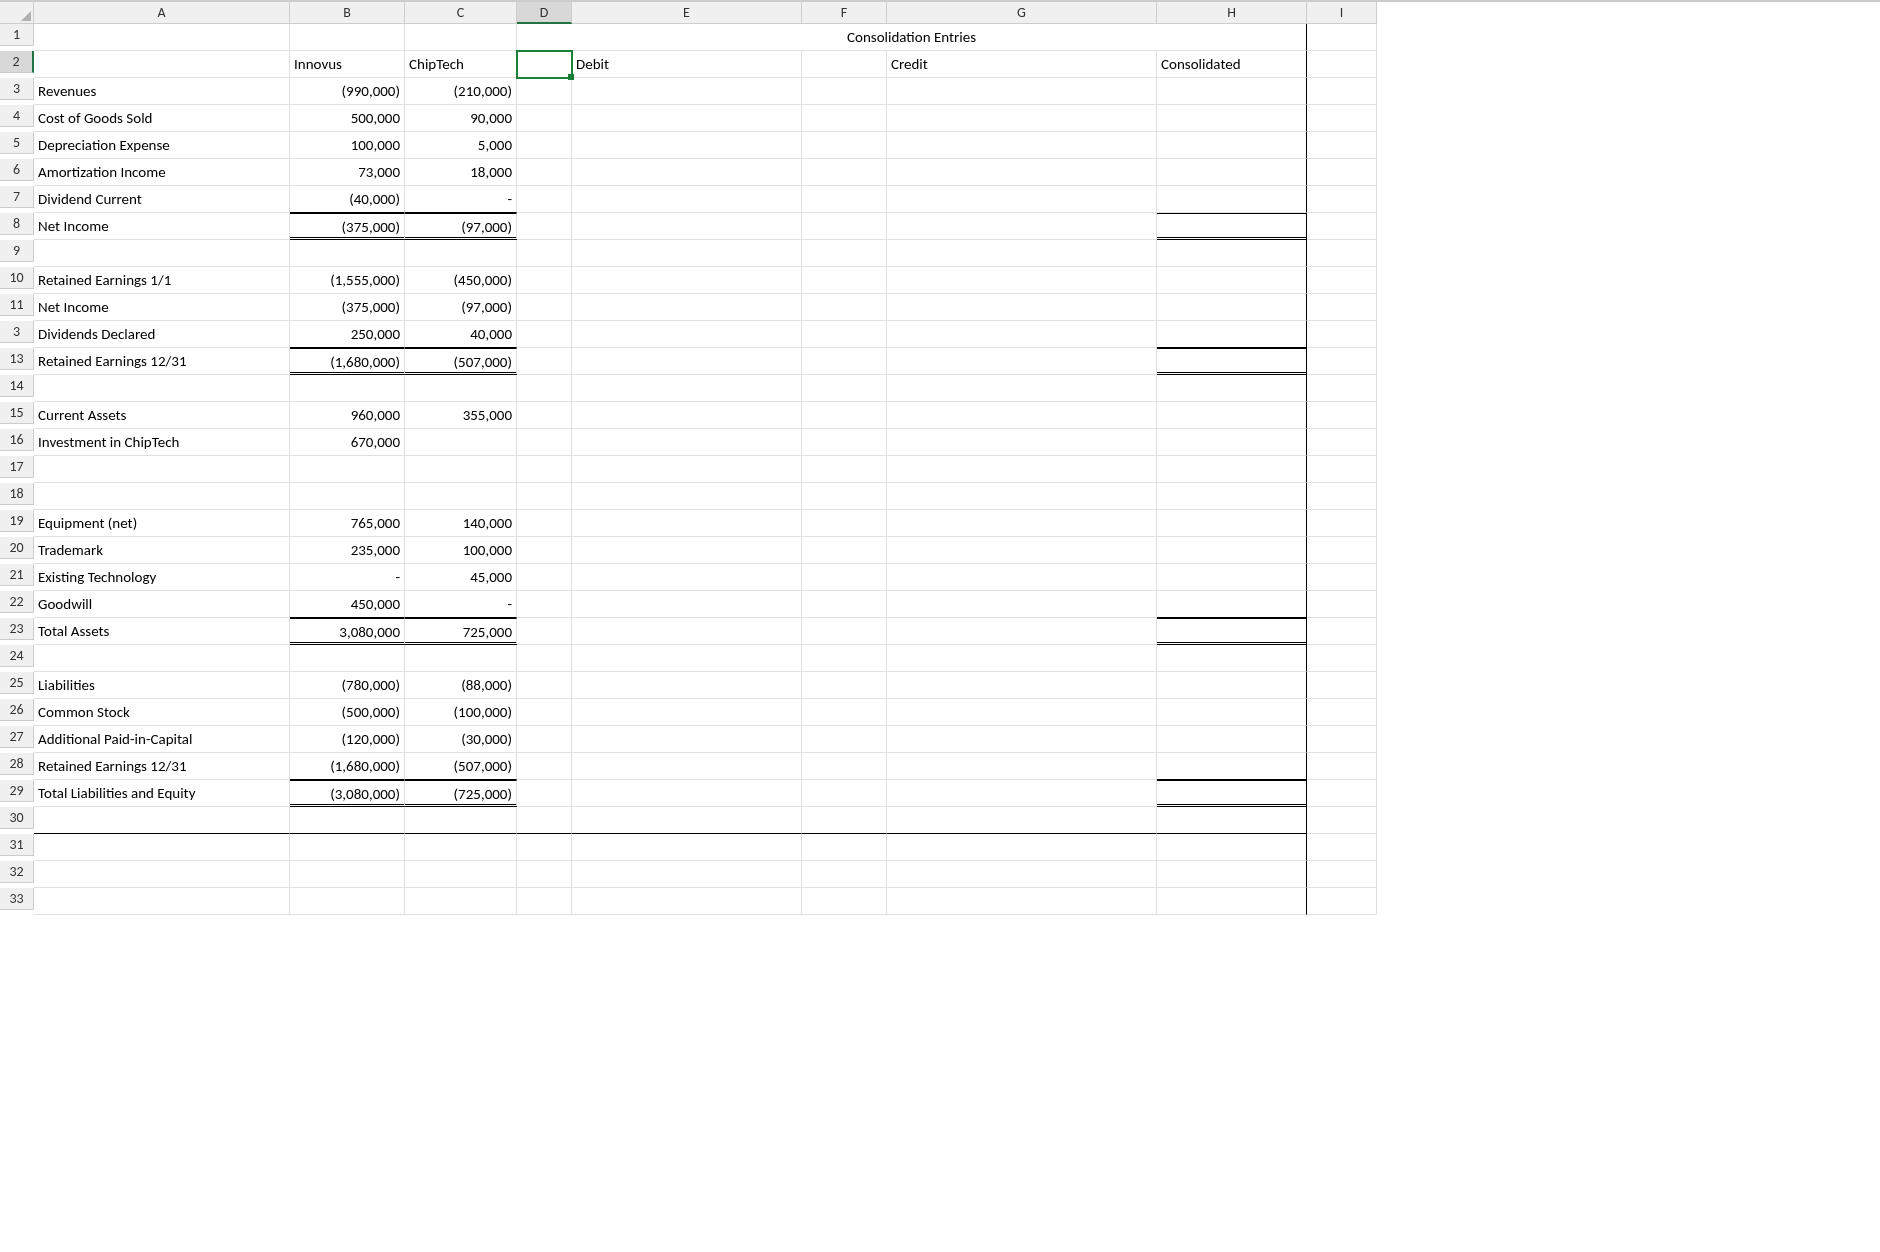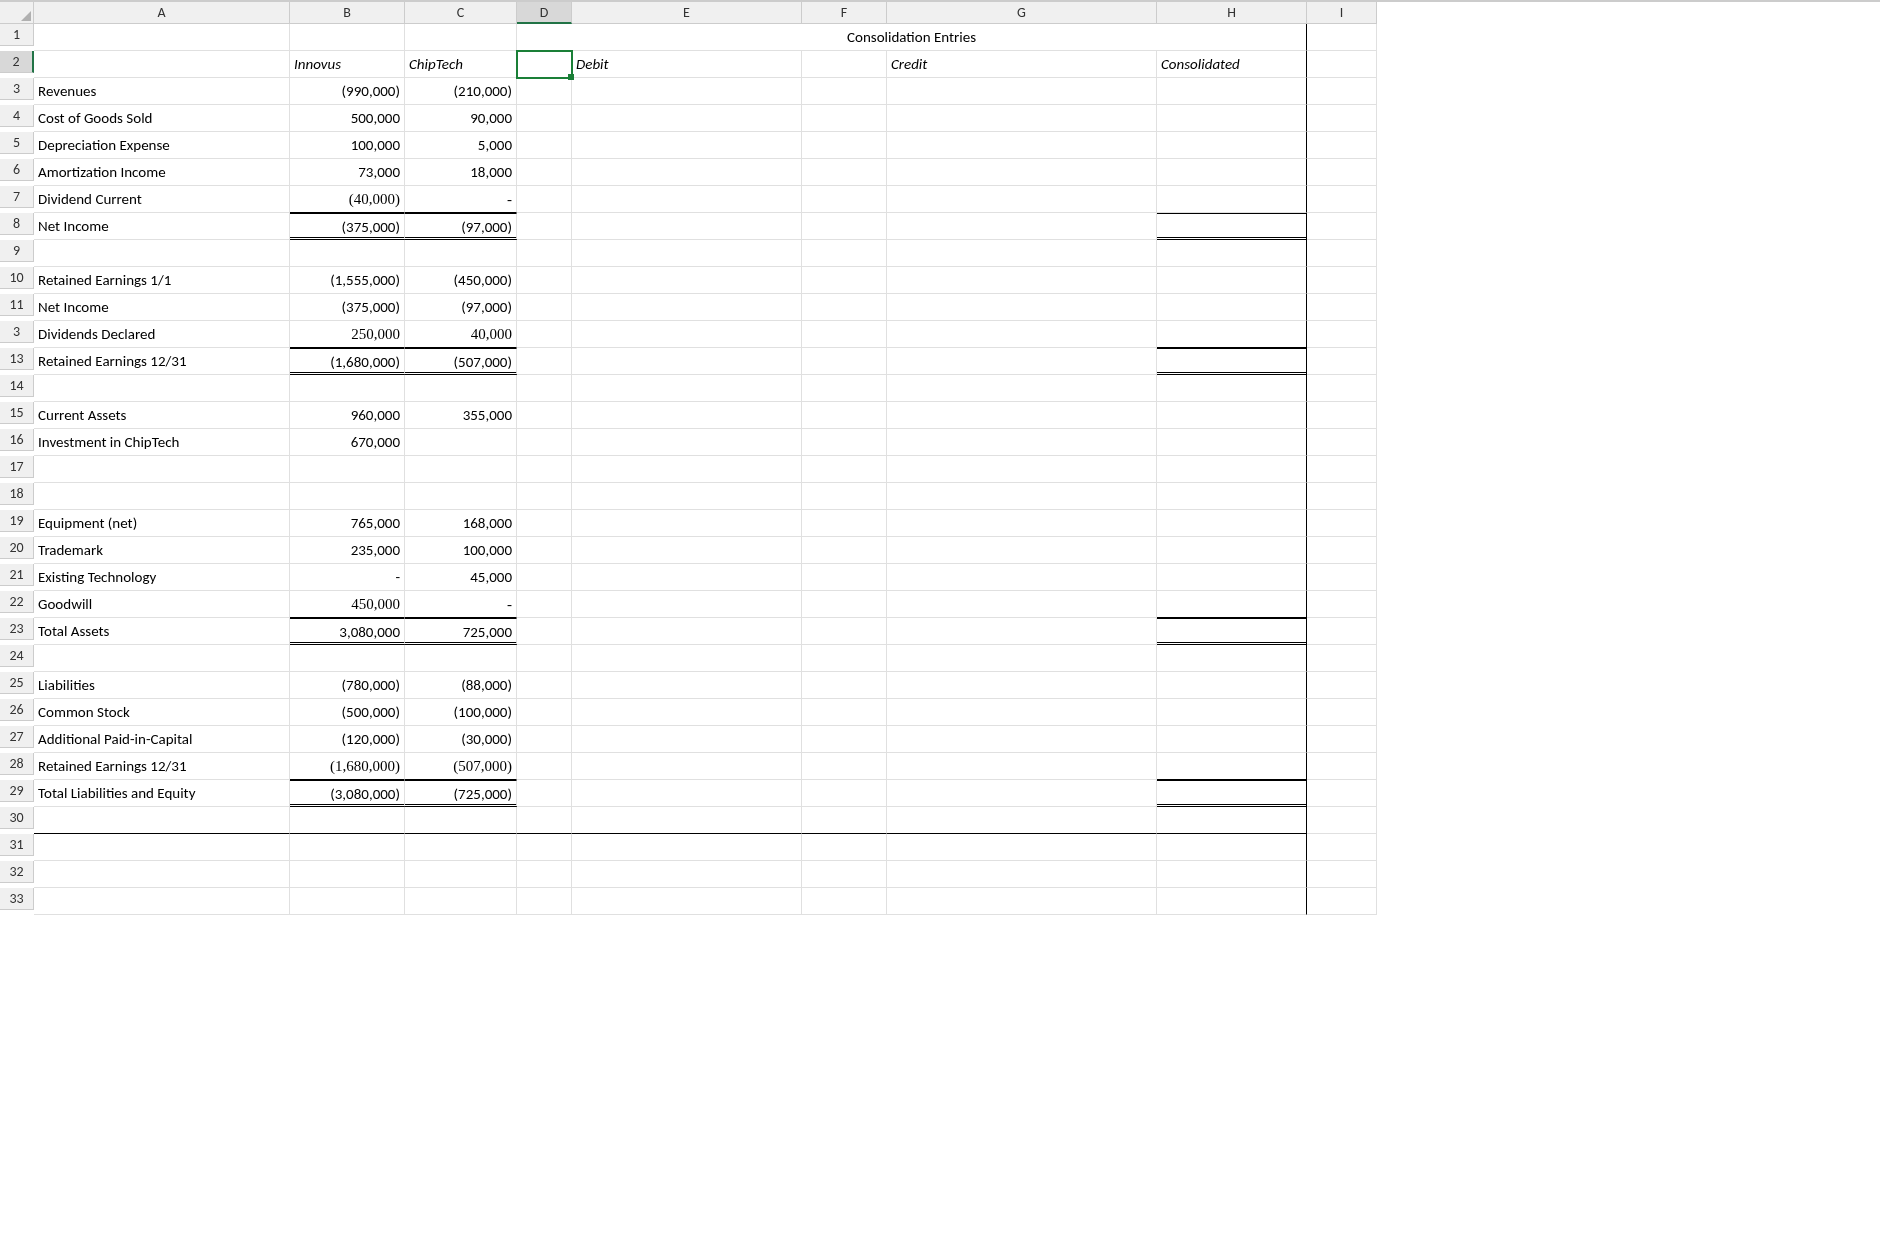--- a/index.html
+++ b/index.html
@@ -40,37 +40,37 @@
     border-bottom: 1px solid #e0e0e0;
     height: 27px;
     line-height: 27px;
     padding: 0 4px;
     overflow: visible;
     white-space: nowrap;
     position: relative;
   }
   .cell.num { text-align: right; }
   .cell.label { text-align: left; }
-  .cell.hdr { font-weight: 400; font-style: italic; }
+  .cell.hdr { font-weight: 400; }
   .cell.selected {
     outline: 2px solid #1a7f37;
     outline-offset: -1px;
     z-index: 5;
   }
   .fill-handle {
     position: absolute;
     right: -3px;
     bottom: -3px;
     width: 6px;
     height: 6px;
     background: #1a7f37;
     z-index: 6;
   }
   .bt { border-top: 1px solid #000 !important; }
-  .bb { border-bottom: 1px solid #000 !important; font-family: Liberation Serif, serif; }
+  .bb { border-bottom: 1px solid #000 !important; }
   .bbd { border-bottom: 3px double #000 !important; }
   .rightedge { border-right: 1px solid #000 !important; }
   .corner {
     background: #f0f0f0;
   }
   .corner::after {
     content: '';
     position: absolute;
     right: 2px;
     bottom: 2px;
@@ -271,21 +271,21 @@
     <div class="cell num"></div>
     <div class="cell"></div>
     <div class="cell"></div>
     <div class="cell"></div>
     <div class="cell"></div>
     <div class="cell rightedge"></div>
     <div class="cell"></div>
     <div class="rowhdr">19</div>
     <div class="cell label">Equipment (net)</div>
     <div class="cell num">765,000</div>
-    <div class="cell num">168,000</div>
+    <div class="cell num">140,000</div>
     <div class="cell"></div>
     <div class="cell"></div>
     <div class="cell"></div>
     <div class="cell"></div>
     <div class="cell rightedge"></div>
     <div class="cell"></div>
     <div class="rowhdr">20</div>
     <div class="cell label">Trademark</div>
     <div class="cell num">235,000</div>
     <div class="cell num">100,000</div>

